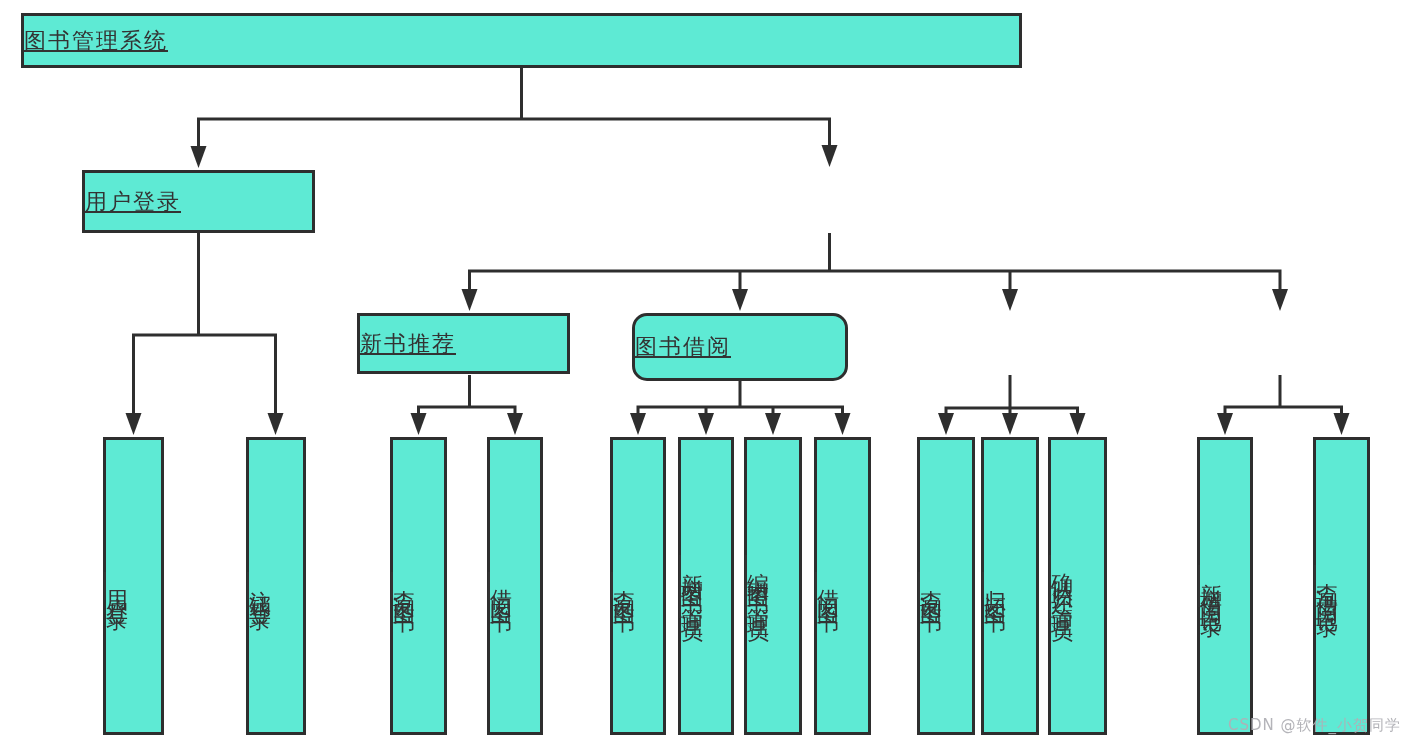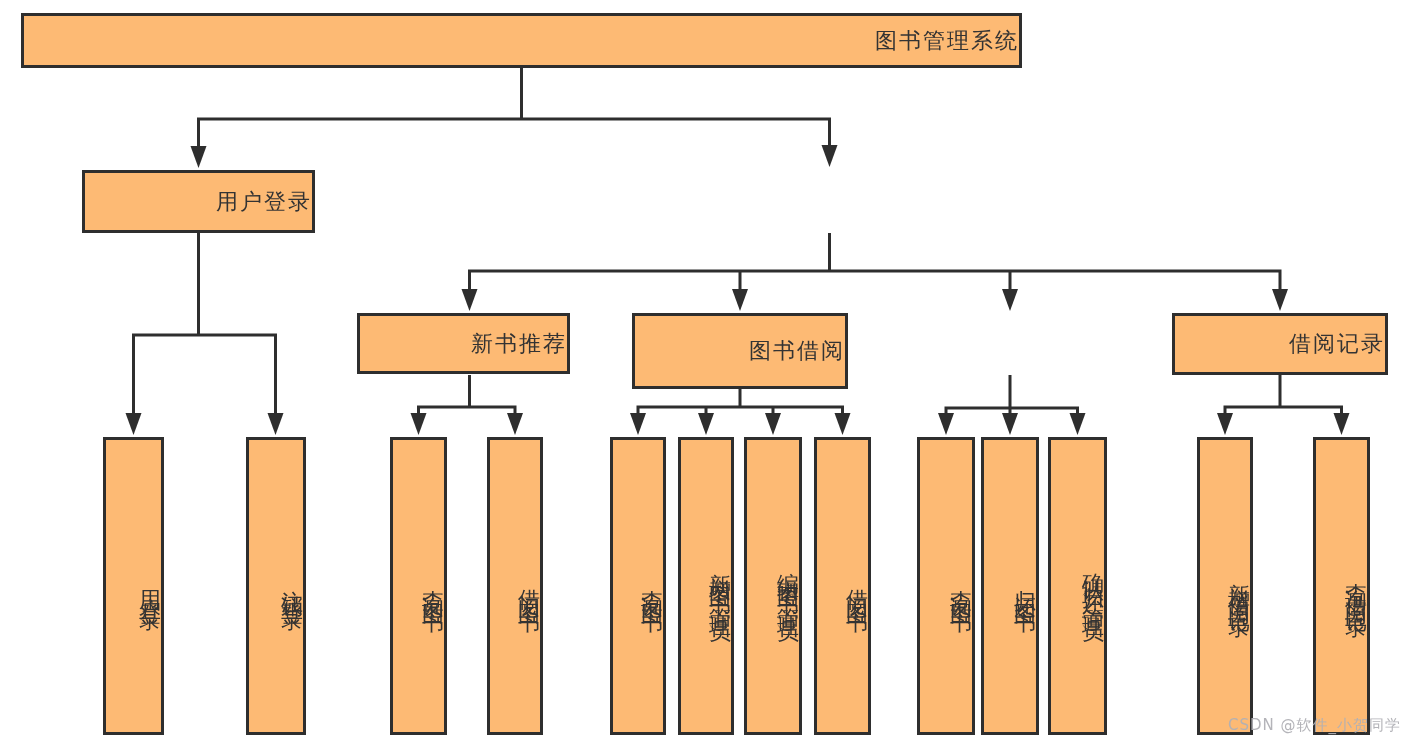--- a/index.html
+++ b/index.html
@@ -3,22 +3,22 @@
 <meta charset="utf-8">
 <style>
   html,body{margin:0;padding:0;background:#ffffff;}
   .canvas{
     position:relative;width:1405px;height:747px;background:#ffffff;
     font-family:"DejaVu Sans","Liberation Sans",sans-serif;
     color:#333333;overflow:hidden;
   }
   .box{
     position:absolute;box-sizing:border-box;
-    border:3px solid #2e2e2e;background:#fdba74;
-    display:flex;align-items:center;justify-content:flex-end;
+    border:3px solid #2e2e2e;background:#5eead4;
+    display:flex;align-items:center;justify-content:flex-start;text-decoration:underline;
   }
   .hlabel{font-size:22px;letter-spacing:2px;color:#333333;white-space:nowrap;}
   .vlabel{
     writing-mode:vertical-rl;text-orientation:mixed;
     font-size:22px;letter-spacing:7px;color:#333333;line-height:1;
     white-space:nowrap;
   }
   svg.connectors{position:absolute;left:0;top:0;pointer-events:none;}
   .watermark{
     position:absolute;top:716px;right:4px;z-index:5;
@@ -80,25 +80,22 @@
     <span class="hlabel">图书管理系统</span>
   </div>
 
   <div class="box" style="left:82px;top:170px;width:233px;height:63px;">
     <span class="hlabel">用户登录</span>
   </div>
 
   <div class="box" style="left:357px;top:313px;width:213px;height:61px;">
     <span class="hlabel">新书推荐</span>
   </div>
-  <div class="box" style="left:632px;top:313px;width:216px;height:76px;">
+  <div class="box" style="left:632px;top:313px;width:216px;height:68px;border-radius:15px;">
     <span class="hlabel">图书借阅</span>
-  </div>
-  <div class="box" style="left:1172px;top:313px;width:216px;height:62px;">
-    <span class="hlabel">借阅记录</span>
   </div>
 
   <div class="box" style="left:103px;top:437px;width:61px;height:298px;">
     <span class="vlabel">用户登录</span>
   </div>
   <div class="box" style="left:246px;top:437px;width:60px;height:298px;">
     <span class="vlabel">注销登录</span>
   </div>
 
   <div class="box" style="left:390px;top:437px;width:57px;height:298px;">

